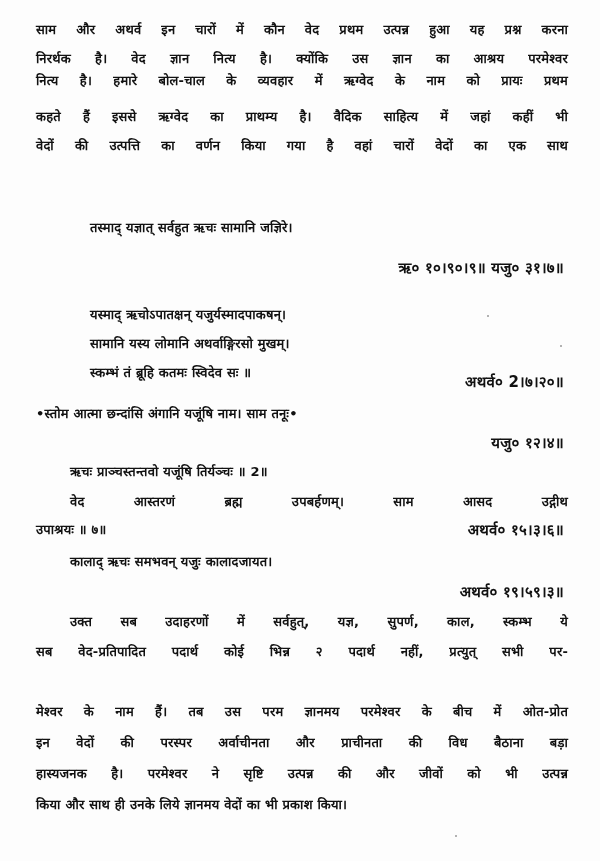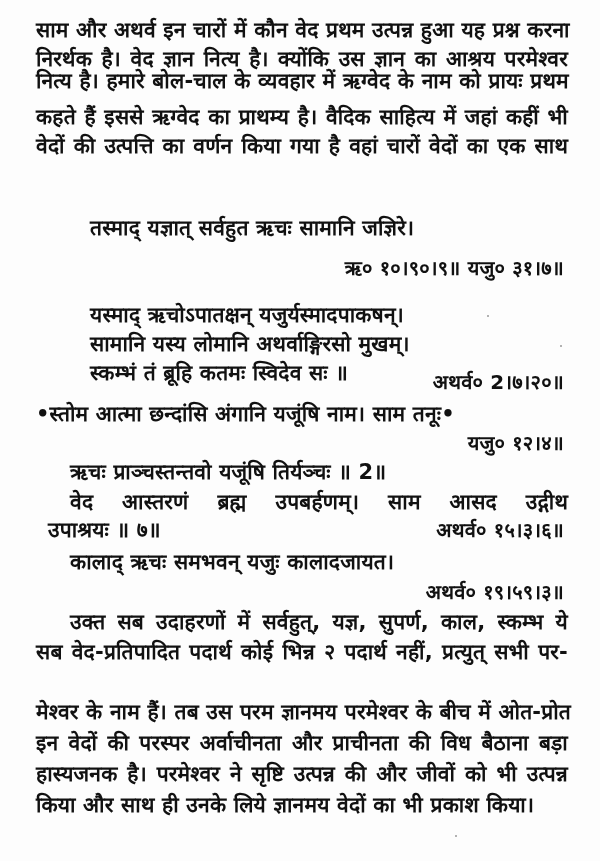--- a/index.html
+++ b/index.html
@@ -4,28 +4,28 @@
 <style>
   html, body { margin: 0; padding: 0; background: #ffffff; }
   body {
     width: 600px; height: 861px; overflow: hidden; position: relative;
     font-family: "DejaVu Sans", "Liberation Sans", sans-serif;
     color: #111111;
   }
   .page { position: absolute; left: 0; top: 0; width: 600px; height: 861px; background: #fdfdfd; }
   .line {
     position: absolute; white-space: nowrap;
-    font-size: 21px; font-weight: bold; line-height: 24px;
+    font-size: 13px; font-weight: bold; line-height: 24px;
     letter-spacing: 0.2px;
   }
   .body-line { left: 36px; width: 532px; text-align: justify; text-align-last: justify; }
   .body-line.last { text-align-last: left; }
   .verse { left: 90px; margin-top: 17px; }
   .verse-wide { left: 70px; }
-  .ref { right: 36px; text-align: right; font-size: 20px; }
+  .ref { right: 36px; text-align: right; font-size: 15px; }
   .scan-dot { position: absolute; width: 2px; height: 2px; background: #999; border-radius: 1px; }
 </style>
 </head>
 <body>
 
 <div class="page">
 
   <div class="line body-line" style="top:18px">साम और अथर्व इन चारों में कौन वेद प्रथम उत्पन्न हुआ यह प्रश्न करना</div>
   <div class="line body-line" style="top:47px">निरर्थक है। वेद ज्ञान नित्य है। क्योंकि उस ज्ञान का आश्रय परमेश्वर</div>
   <div class="line body-line" style="top:69px">नित्य है। हमारे बोल-चाल के व्यवहार में ऋग्वेद के नाम को प्रायः प्रथम</div>
@@ -39,21 +39,21 @@
   <div class="line verse" style="top:315px">सामानि यस्य लोमानि अथर्वाङ्गिरसो मुखम्।</div>
   <div class="line verse" style="top:344px">स्कम्भं तं ब्रूहि कतमः स्विदेव सः ॥</div>
   <div class="line ref" style="top:370px">अथर्व० 2।७।२०॥</div>
 
   <div class="line body-line last" style="top:402px">•स्तोम आत्मा छन्दांसि अंगानि यजूंषि नाम। साम तनूः•</div>
   <div class="line ref" style="top:431px">यजु० १२।४॥</div>
 
   <div class="line verse-wide" style="top:460px">ऋचः प्राञ्चस्तन्तवो यजूंषि तिर्यञ्चः ॥ 2॥</div>
 
   <div class="line body-line last" style="top:490px; left:70px; width:498px; text-align-last: justify;">वेद आस्तरणं ब्रह्म उपबर्हणम्। साम आसद उद्गीथ</div>
-  <div class="line" style="top:518px; left:36px;margin-left:12px;">उपाश्रयः ॥ ७॥</div>
+  <div class="line" style="top:518px; left:36px;">उपाश्रयः ॥ ७॥</div>
   <div class="line ref" style="top:518px">अथर्व० १५।३।६॥</div>
 
   <div class="line verse-wide" style="top:550px">कालाद् ऋचः समभवन् यजुः कालादजायत।</div>
   <div class="line ref" style="top:580px">अथर्व० १९।५९।३॥</div>
 
   <div class="line body-line" style="top:610px; left:70px; width:498px;">उक्त सब उदाहरणों में सर्वहुत्, यज्ञ, सुपर्ण, काल, स्कम्भ ये</div>
   <div class="line body-line" style="top:640px">सब वेद-प्रतिपादित पदार्थ कोई भिन्न २ पदार्थ नहीं, प्रत्युत् सभी पर-</div>
   <div class="line body-line" style="top:700px">मेश्वर के नाम हैं। तब उस परम ज्ञानमय परमेश्वर के बीच में ओत-प्रोत</div>
   <div class="line body-line" style="top:731px">इन वेदों की परस्पर अर्वाचीनता और प्राचीनता की विध बैठाना बड़ा</div>
   <div class="line body-line" style="top:762px">हास्यजनक है। परमेश्वर ने सृष्टि उत्पन्न की और जीवों को भी उत्पन्न</div>

